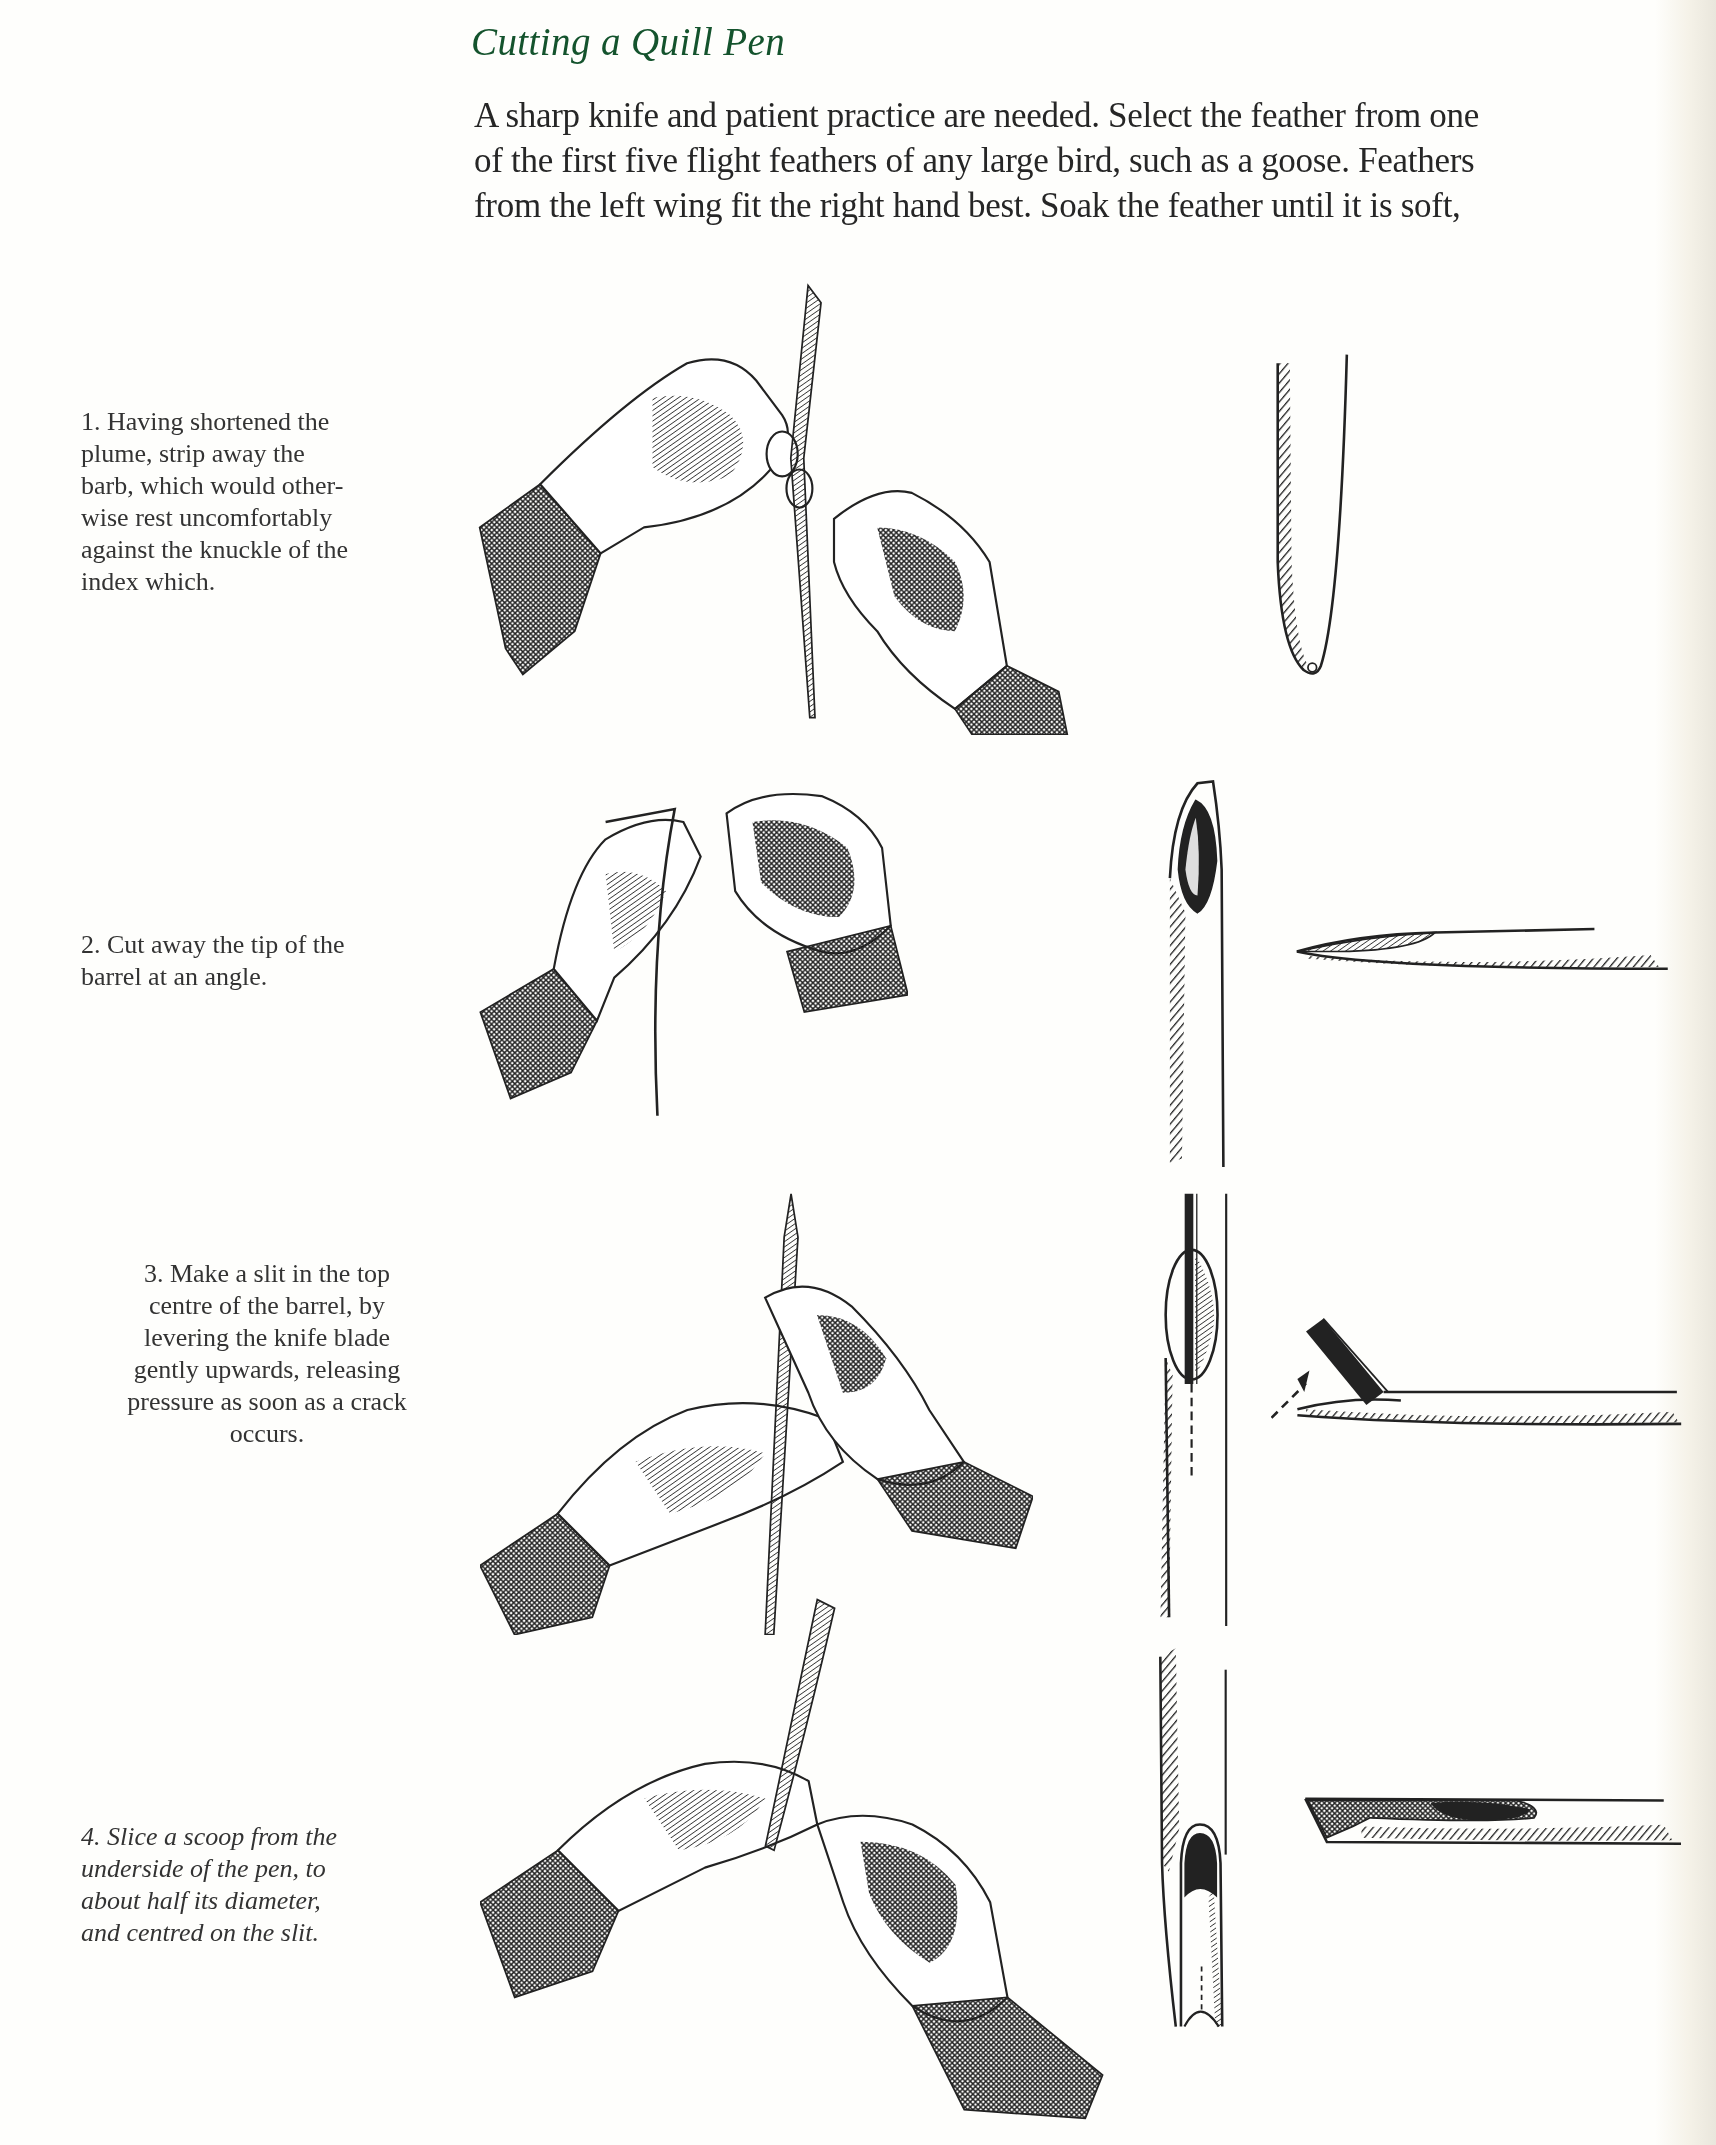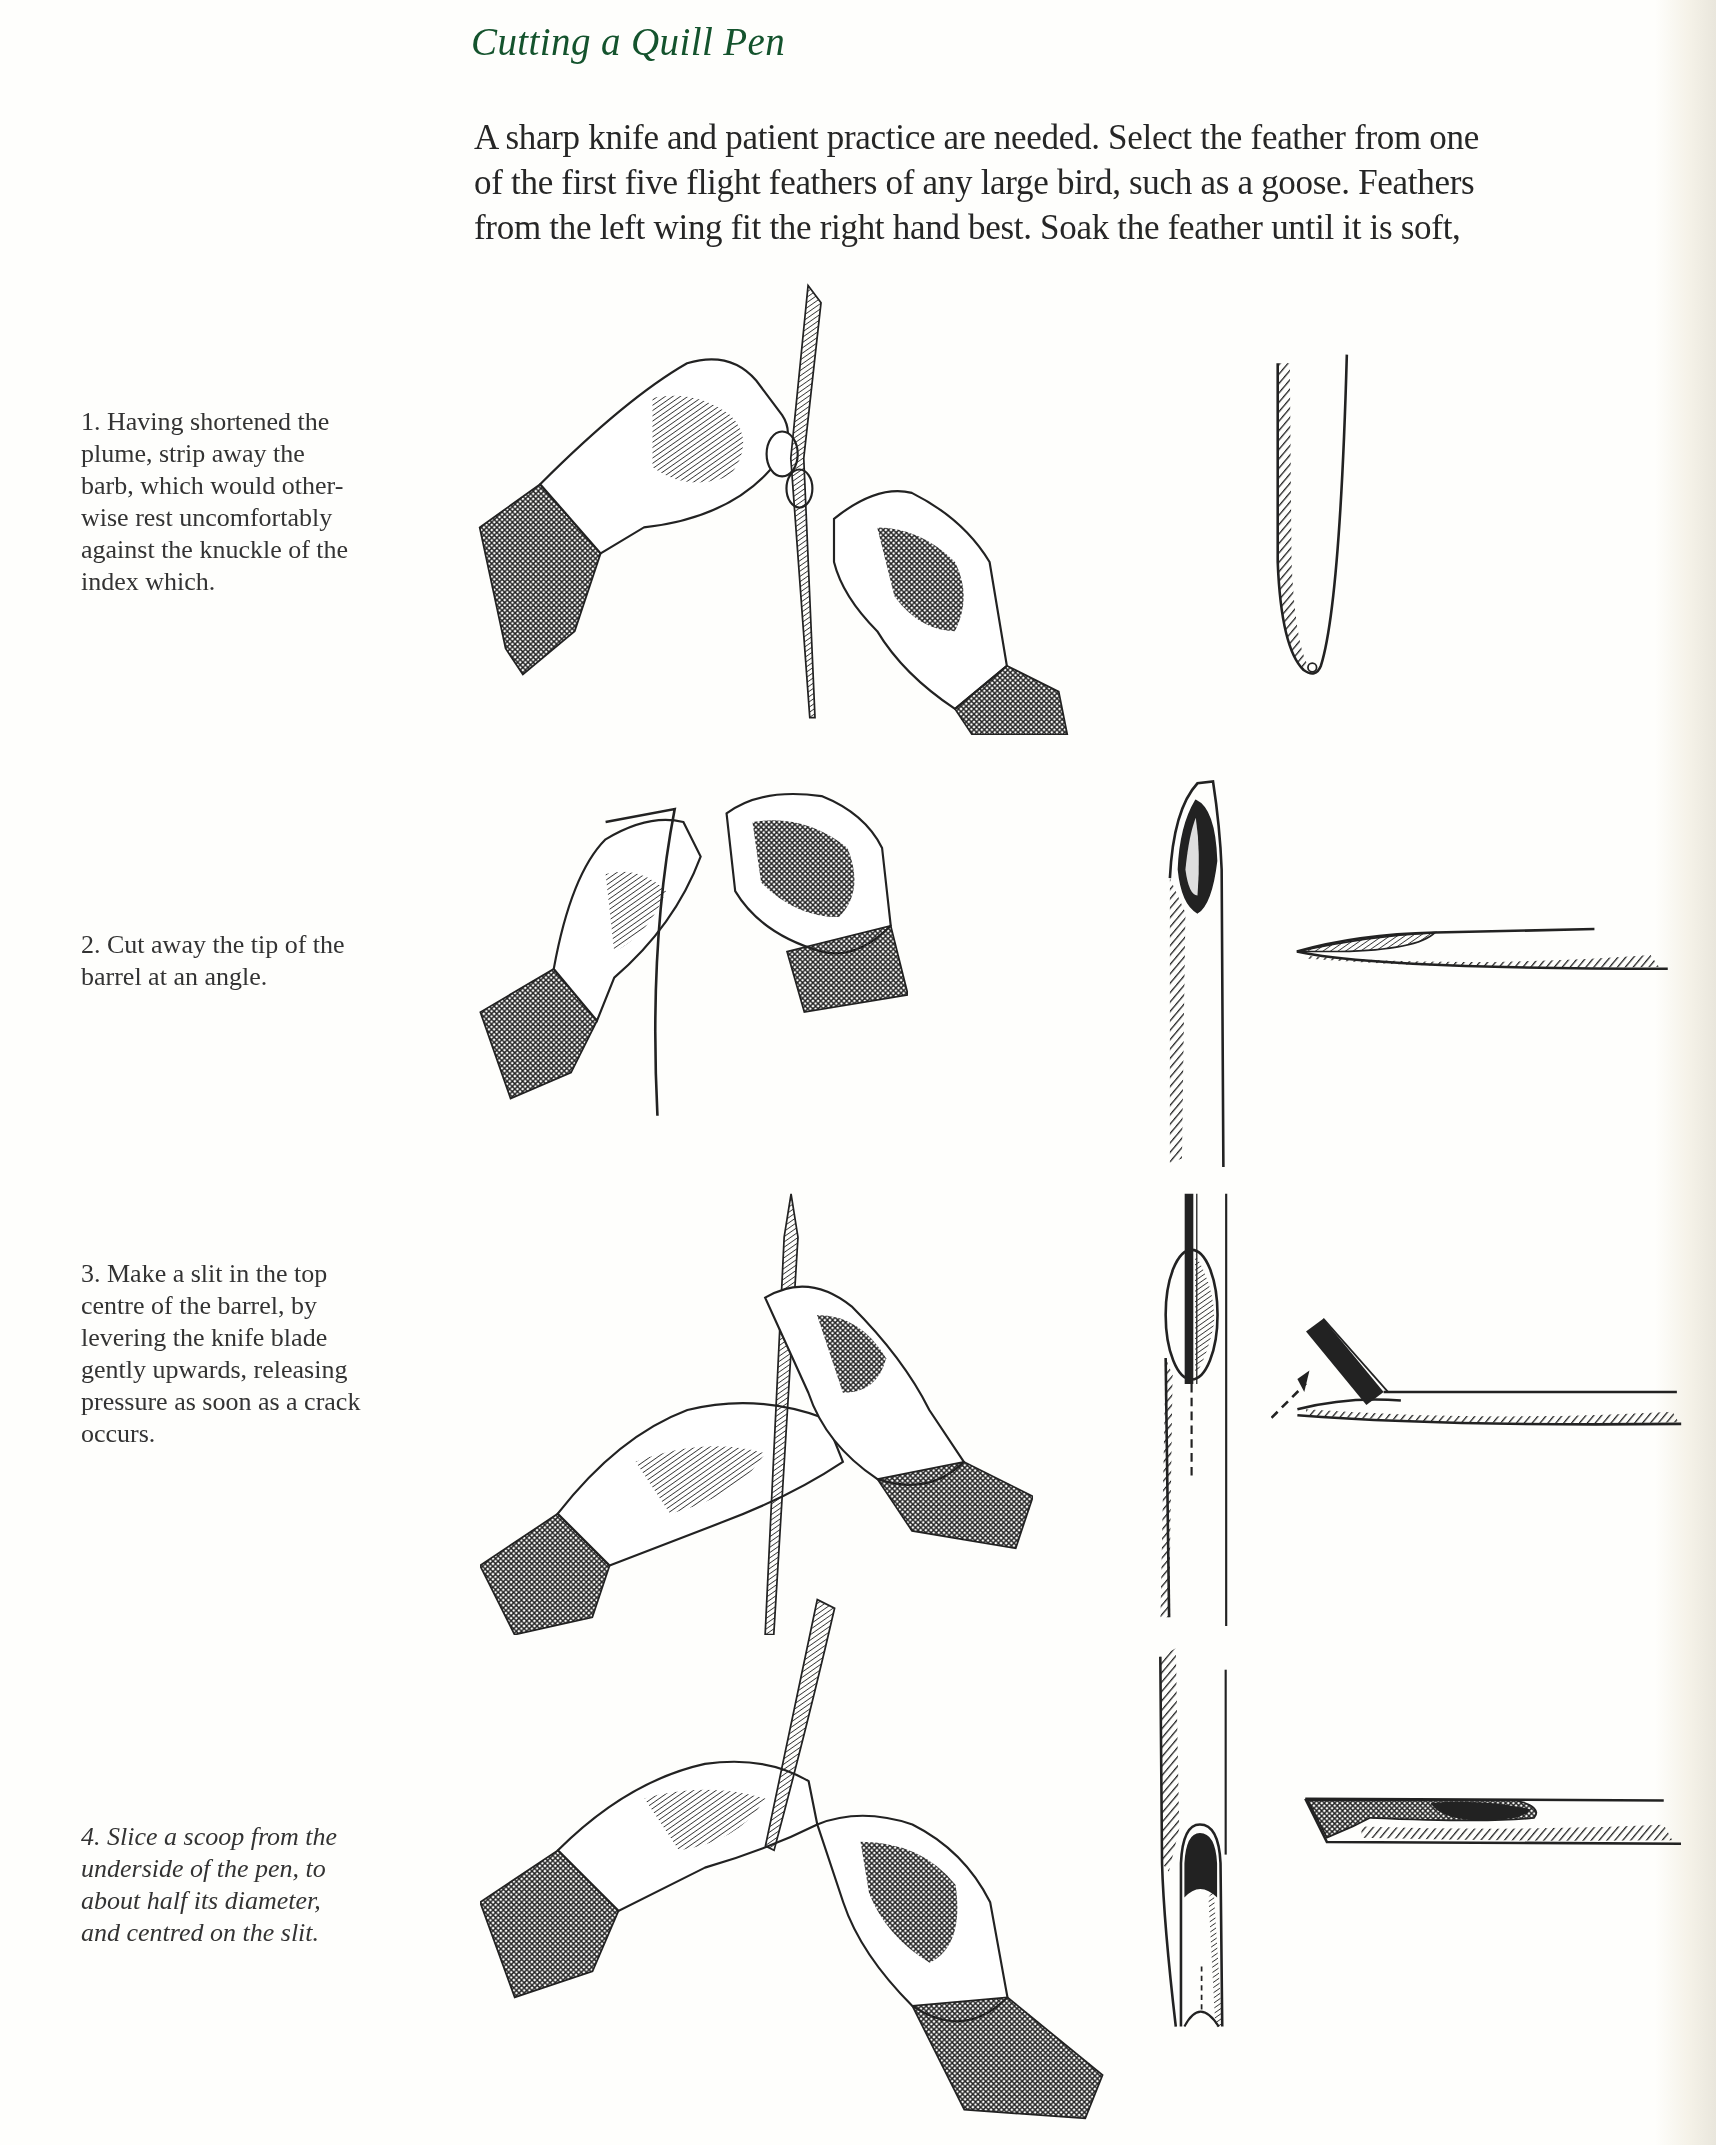--- a/index.html
+++ b/index.html
@@ -35,21 +35,20 @@
     }
     .intro {
       position: absolute;
       left: 474px;
       top: 93px;
       width: 1159px;
       font-size: 35px;
       line-height: 45px;
       color: #262626;
       letter-spacing: -0.3px;
-      margin-top: 22px;
     }
     .intro span { display: block; white-space: nowrap; }
     .step-text {
       position: absolute;
       left: 81px;
       width: 372px;
       font-size: 26px;
       line-height: 32px;
       color: #333;
     }
@@ -150,21 +149,21 @@
 
 <div class="illus" style="left:1288px;top:917px;">
   <svg width="380" height="69" viewBox="0 0 440 80">
     <path d="M10 40 Q80 20 170 18 L355 14" fill="none" stroke="#222" stroke-width="3"></path>
     <path d="M10 40 Q100 60 440 60" fill="none" stroke="#222" stroke-width="3"></path>
     <path d="M10 40 Q90 22 170 18 Q150 38 60 40 Z" fill="url(#hatch-fine)" stroke="#222" stroke-width="2"></path>
     <path d="M20 45 Q200 60 420 44 L430 58 Q200 62 20 48 Z" fill="url(#hatch)"></path>
   </svg>
 </div>
 
-<div class="step-text" style="top:1258px;">
+<div class="step-text" style="top:1258px;text-align:center;">
   <span>3. Make a slit in the top</span>
   <span>centre of the barrel, by</span>
   <span>levering the knife blade</span>
   <span>gently upwards, releasing</span>
   <span>pressure as soon as a crack</span>
   <span>occurs.</span>
 </div>
 
 <div class="illus" style="left:480px;top:1185px;">
   <svg width="553" height="450" viewBox="0 0 640 520">

